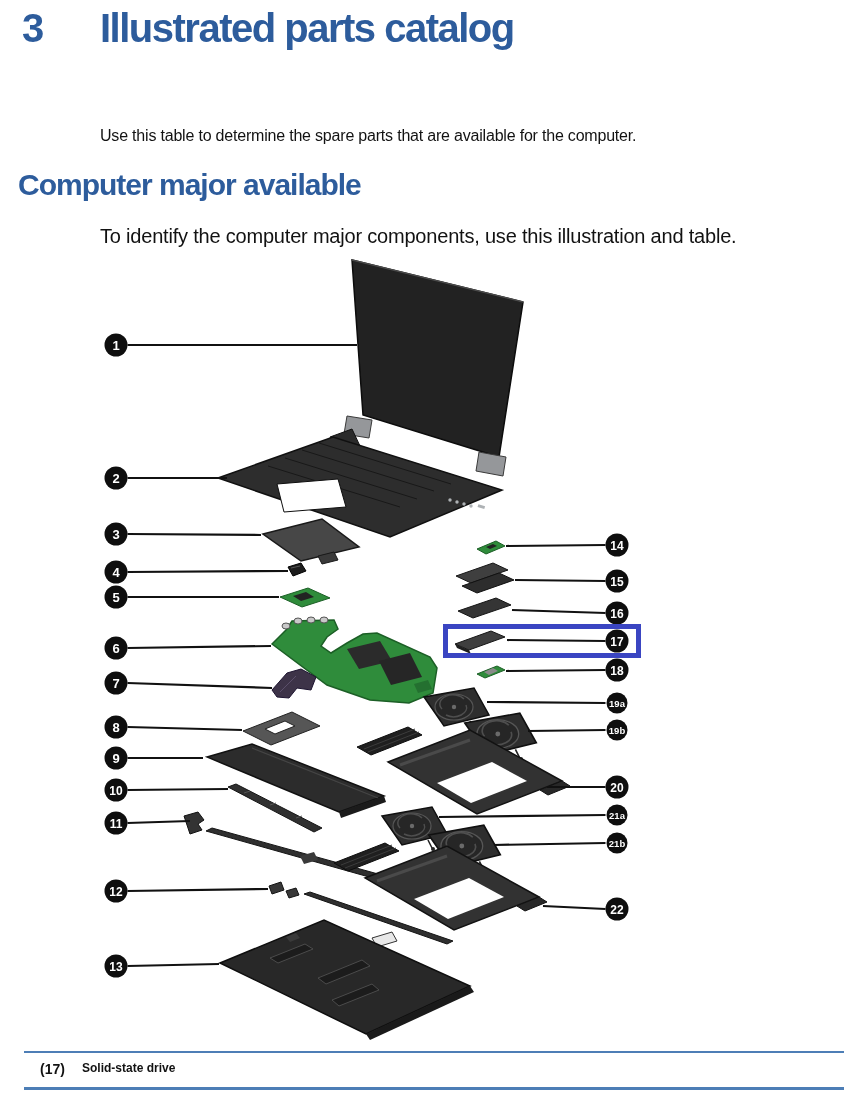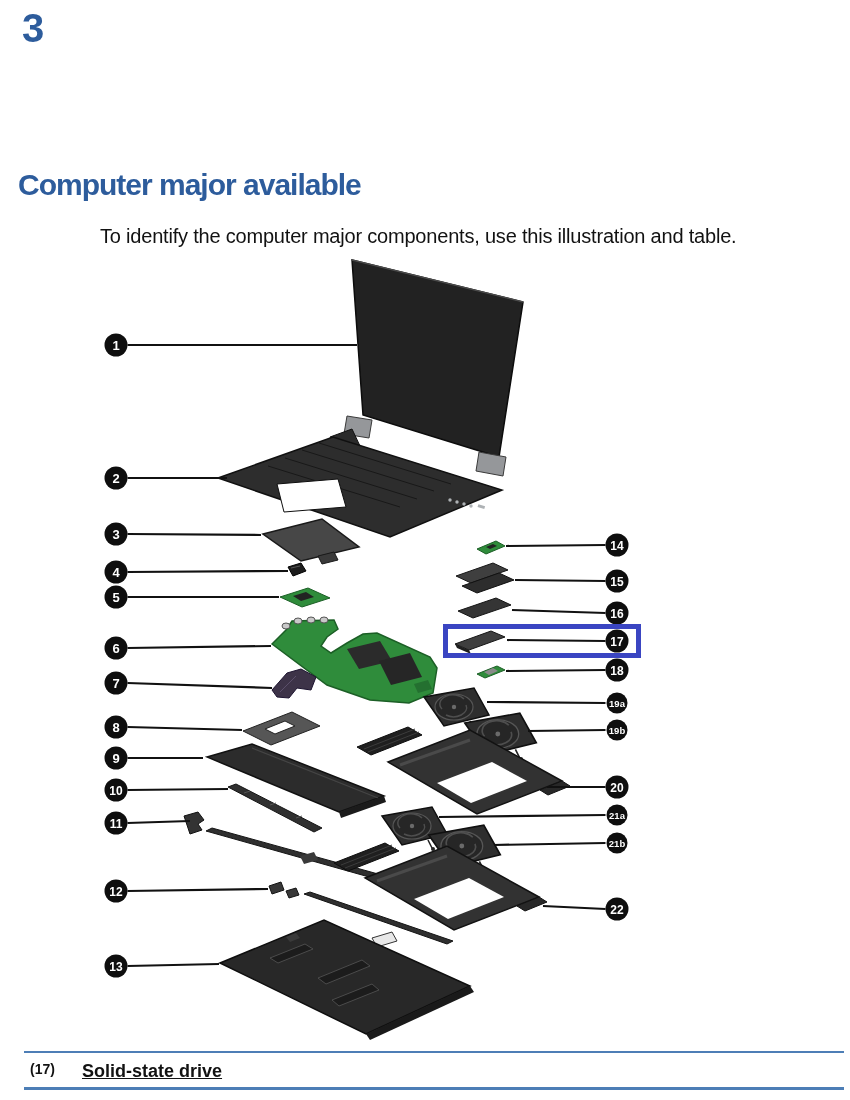--- a/index.html
+++ b/index.html
@@ -26,31 +26,33 @@
   .section-heading{
     position:absolute;top:170px;left:18px;font-size:30px;font-weight:700;
     color:var(--heading-blue);letter-spacing:-1px;line-height:1;margin:0;
   }
   .section-intro{
     position:absolute;top:224px;left:100px;font-size:20px;letter-spacing:-0.2px;line-height:1.2;
   }
   .figure-svg{position:absolute;top:250px;left:0;}
   .rule-top{position:absolute;top:1051px;left:24px;width:820px;height:2px;background:var(--rule-blue);}
   .rule-bottom{position:absolute;top:1087px;left:24px;width:820px;height:2.5px;background:var(--rule-blue);}
-  .footer-item-num{position:absolute;top:1061px;left:30px;font-size:14px;font-weight:700;}
-  .footer-item-desc{position:absolute;top:1061px;left:82px;font-size:18px;font-weight:700;text-decoration:underline;}
+  .footer-item-num{position:absolute;top:1061px;left:40px;font-size:14px;font-weight:700;}
+  .footer-item-desc{position:absolute;top:1061px;left:82px;font-size:12px;font-weight:700;}
   .co{font-family:"Liberation Sans",sans-serif;font-weight:700;fill:#ffffff;}
 </style>
 </head>
 <body>
 
 <div class="page">
 
   <span class="chapter-num">3</span>
-
+  <h1 class="chapter-title">Illustrated parts catalog</h1>
+
+  <div class="intro-text">Use this table to determine the spare parts that are available for the computer.</div>
 
   <h2 class="section-heading">Computer major available</h2>
 
   <div class="section-intro">To identify the computer major components, use this illustration and table.</div>
 
   <svg class="figure-svg" width="850" height="795" viewBox="0 250 850 795" xmlns="http://www.w3.org/2000/svg">
 
     <defs>
       <g id="fan">
         <polygon points="-32,-10 18,-19 33,8 -12,19" fill="#2e2e2e" stroke="#101010" stroke-width="1.5"></polygon>

